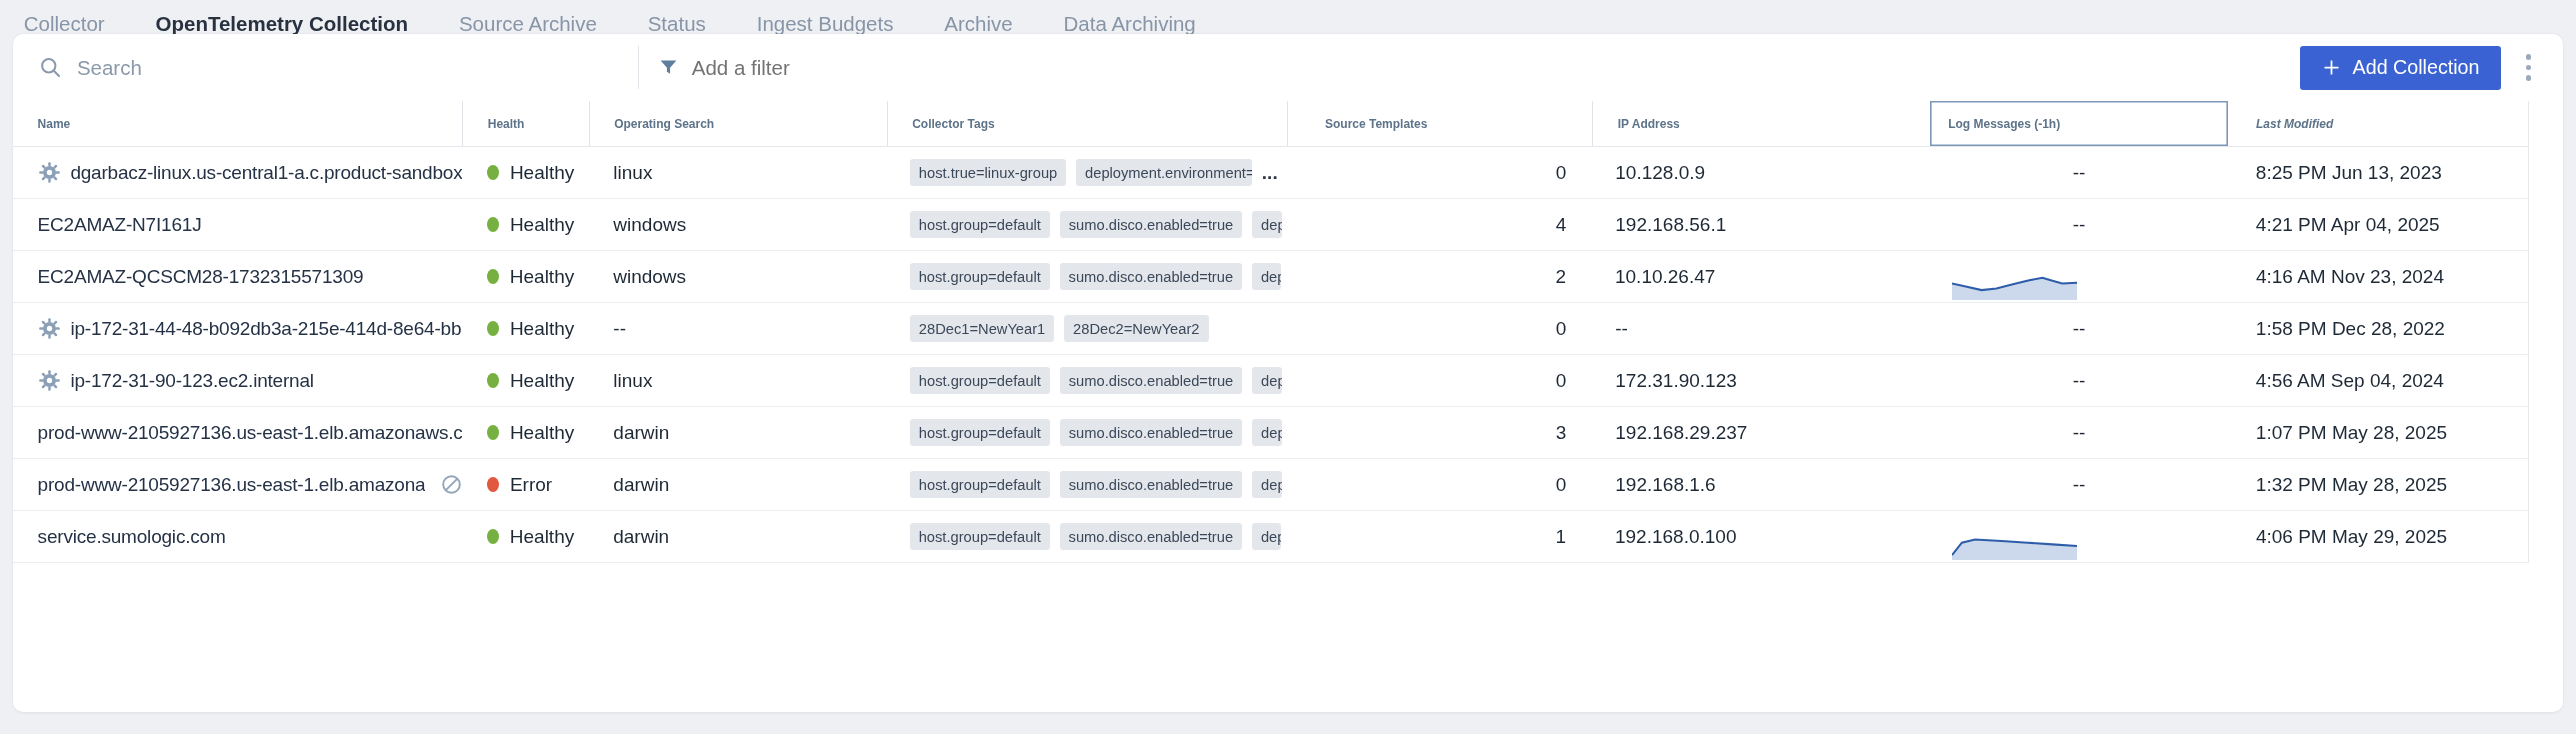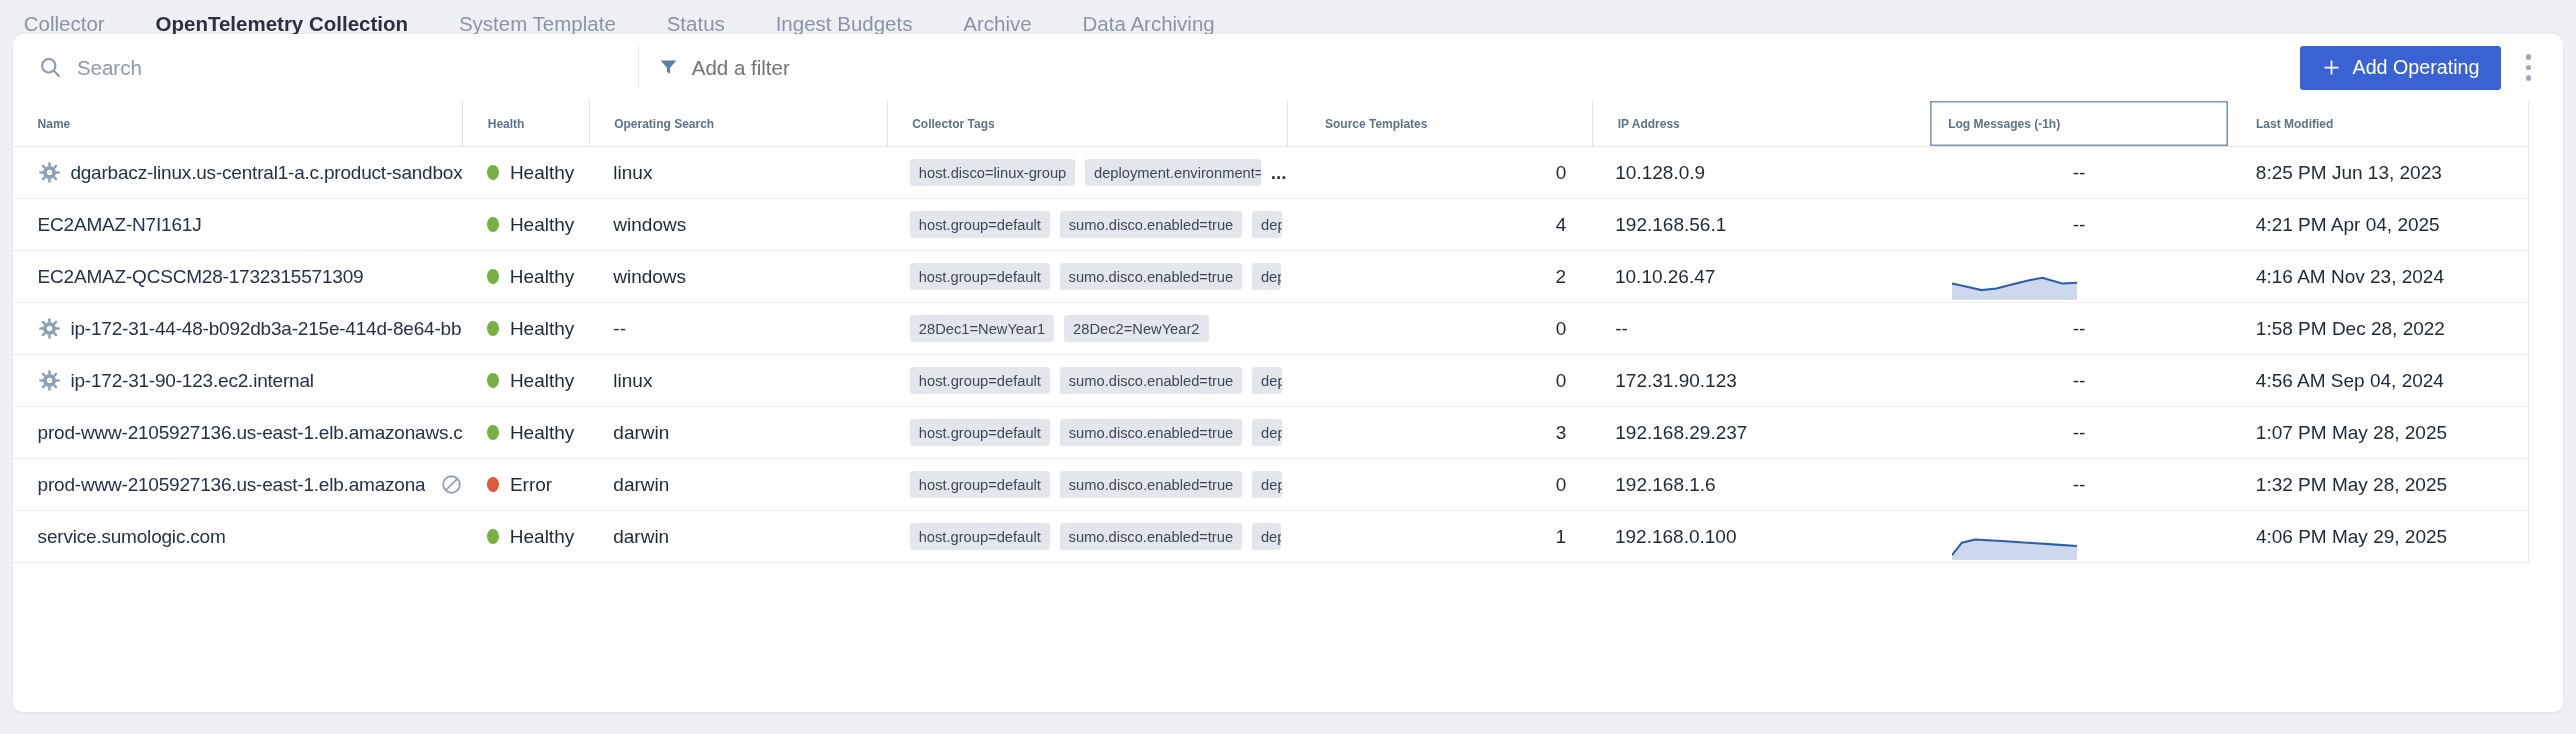--- a/index.html
+++ b/index.html
@@ -41,21 +41,21 @@
   .kebab span { width:5.7px; height:5.7px; border-radius:50%; background:#9aa9ba; }
   
   .table-box { position:absolute; top:67px; left:0; width:2516px;
     border-right:0.8px solid #e6e9ec; }
   .thead { display:flex; height:46px; border-bottom:0.8px solid #e3e6ea; }
   .th { display:flex; align-items:center; padding-left:24.6px; font-size:12px;
     font-weight:700; color:#5d7389; border-left:0.8px solid #e0e4e8; cursor:pointer;
     white-space:nowrap; }
   .th:first-child { border-left:none; }
   .th.focused { border-left:none; box-shadow:inset 0 0 0 1.6px #7d97b9; padding-left:18px; }
-  .th.no-left { border-left:none; }
+  .th.no-left { border-left:none;font-style:italic; }
   .trow { display:flex; height:52px; align-items:center; border-bottom:0.8px solid #ebedf0;
     cursor:pointer; background:#fff; }
   
   .col-name { width:460px; } .col-health { width:129px; } .col-os { width:305px; }
   .col-tags { width:410px; } .col-st { width:312px; } .col-ip { width:346px; }
   .col-log { width:305px; } .col-lm { width:307px; }
   
   .c { display:flex; align-items:center; height:100%; font-size:19px; }
   .c-name { padding-left:24.6px; gap:9.8px; overflow:hidden; white-space:nowrap;
     color:#253246; letter-spacing:-0.2px; }
@@ -87,21 +87,21 @@
 <body>
 
 <nav class="tabbar">
   <div class="tab">
       <span>Collector</span>
     </div>
   <div class="tab active">
       <span>OpenTelemetry Collection</span>
     </div>
   <div class="tab">
-      <span>System Template</span>
+      <span>Source Archive</span>
     </div>
   <div class="tab">
       <span>Status</span>
     </div>
   <div class="tab">
       <span>Ingest Budgets</span>
     </div>
   <div class="tab">
       <span>Archive</span>
     </div>
@@ -124,21 +124,21 @@
     <div class="addfilter">
       <svg viewBox="0 0 24 24" width="21" height="21" fill="#5e7fa0">
           <path d="M3 4h18l-7.2 8.2V19l-3.6-2.2v-4.6z"></path>
         </svg>
       <span>Add a filter</span>
     </div>
     <button class="add-btn">
       <svg viewBox="0 0 24 24" width="21" height="21" fill="#ffffff">
           <path d="M11 4h2v7h7v2h-7v7h-2v-7H4v-2h7z"></path>
         </svg>
-      <span>Add Operating</span>
+      <span>Add Collection</span>
     </button>
     <button class="kebab">
       <span></span>
         <span></span>
         <span></span>
     </button>
   </div>
 
   <div class="table-box">
     <div class="thead">
@@ -166,21 +166,21 @@
             <path fill-rule="evenodd" d="M12 5.2a6.8 6.8 0 1 0 0 13.6 6.8 6.8 0 1 0 0-13.6zm0 4a2.8 2.8 0 1 1 0 5.6 2.8 2.8 0 1 1 0-5.6z"></path>
           </svg>
         <span class="nm">dgarbacz-linux.us-central1-a.c.product-sandbox-1.internal</span>
       </div>
       <div class="c c-health col-health">
           <span class="dot healthy"></span>
           <span>Healthy</span>
         </div>
       <div class="c c-os col-os">linux</div>
       <div class="c c-tags col-tags">
-        <span class="chip">host.disco=linux-group</span>
+        <span class="chip">host.true=linux-group</span>
         <span class="chip clip clip-lg">deployment.environment=g</span>
         <span class="more">...</span>
       </div>
       <div class="c c-st col-st">0</div>
       <div class="c c-ip col-ip">10.128.0.9</div>
       <div class="c c-log col-log">--</div>
       <div class="c c-lm col-lm">8:25 PM Jun 13, 2023</div>
     </div>
 
     <div class="trow">

